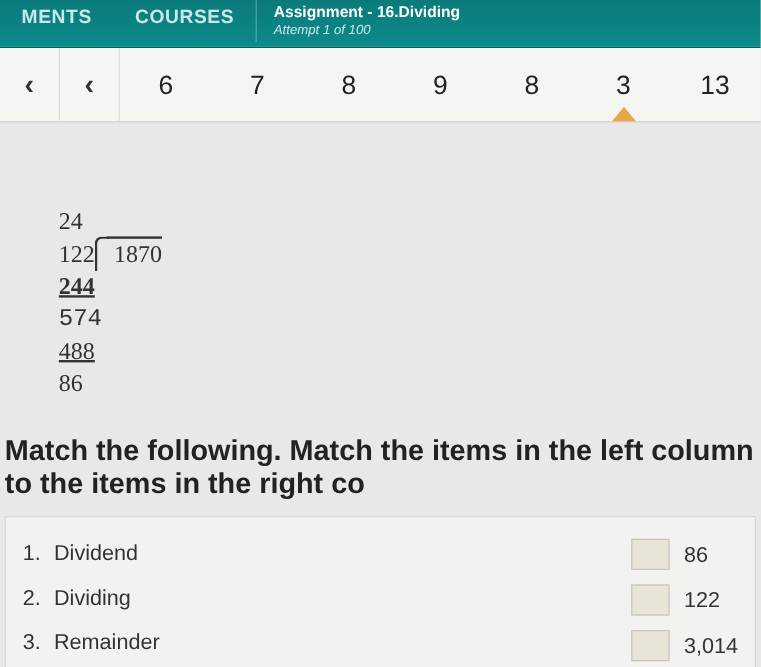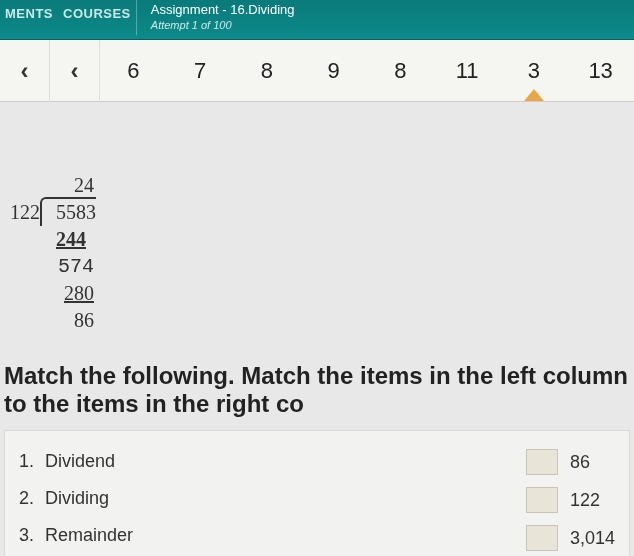--- a/index.html
+++ b/index.html
@@ -12,34 +12,35 @@
     }
     .header {
       background: linear-gradient(to bottom, #0a7a7a, #0d8a8a);
       color: white;
       display: flex;
       align-items: flex-start;
       height: 40px;
       border-bottom: 1px solid #056060;
     }
     .nav-item {
-      padding: 6px 5px;
-      font-size: 13px;
+      padding: 6px 18px;
+      font-size: 16px;
       font-weight: bold;
       letter-spacing: 0.5px;
       color: #c8e8e8;
     }
     .assignment-box {
       border-left: 1px solid rgba(255,255,255,0.3);
       padding: 2px 14px 4px 14px;
       font-size: 12px;
     }
     .assignment-title {
       font-size: 13px;
       color: #fff;
+      font-weight: bold;
     }
     .assignment-sub {
       font-size: 11px;
       color: #cce8e8;
       margin-top: 2px;
       font-style: italic;
     }
     .pager {
       background: #f5f5f2;
       border-bottom: 1px solid #ccc;
@@ -84,22 +85,22 @@
       border-bottom: 12px solid #e8a848;
     }
     .work-area {
       padding: 70px 0 10px 10px;
       color: #333;
       font-size: 20px;
       font-family: Georgia, serif;
     }
     .division {
       display: inline-block;
-      text-align: right;
       line-height: 1.35;
+      margin-left: 39px;
     }
     .div-top { padding-right: 2px; }
     .div-bracket {
       position: relative;
       display: inline-block;
     }
     .div-bracket::before {
       content: '';
       position: absolute;
       left: 30px;
@@ -176,34 +177,33 @@
 </div>
 
 <div class="pager">
   <div class="pager-arrow first">‹</div>
   <div class="pager-arrow">‹</div>
   <div class="page-num">6</div>
   <div class="page-num">7</div>
   <div class="page-num">8</div>
   <div class="page-num">9</div>
   <div class="page-num">8</div>
-  <div class="page-num">11</div>
   <div class="page-num active">3</div>
   <div class="page-num">13</div>
 </div>
 
 <div class="work-area">
   <div class="division">
     <div class="div-top">24</div>
     <div class="div-bracket">
-      <span class="divisor">122</span><span class="dividend" style="border-top:2px solid #333; padding-top:2px;">5583</span>
+      <span class="divisor">122</span><span class="dividend" style="border-top:2px solid #333; padding-top:2px;">1870</span>
     </div>
     <div class="row244"><span class="underline">244</span></div>
     <div class="row574">574</div>
-    <div class="row488"><span class="underline">280</span></div>
+    <div class="row488"><span class="underline">488</span></div>
     <div class="row86">86</div>
   </div>
 </div>
 
 <div class="instruction">Match the following. Match the items in the left column to the items in the right co</div>
 
 <div class="match-box">
   <div class="match-row">
     <span class="match-num">1.</span>
     <span class="match-label">Dividend</span>

